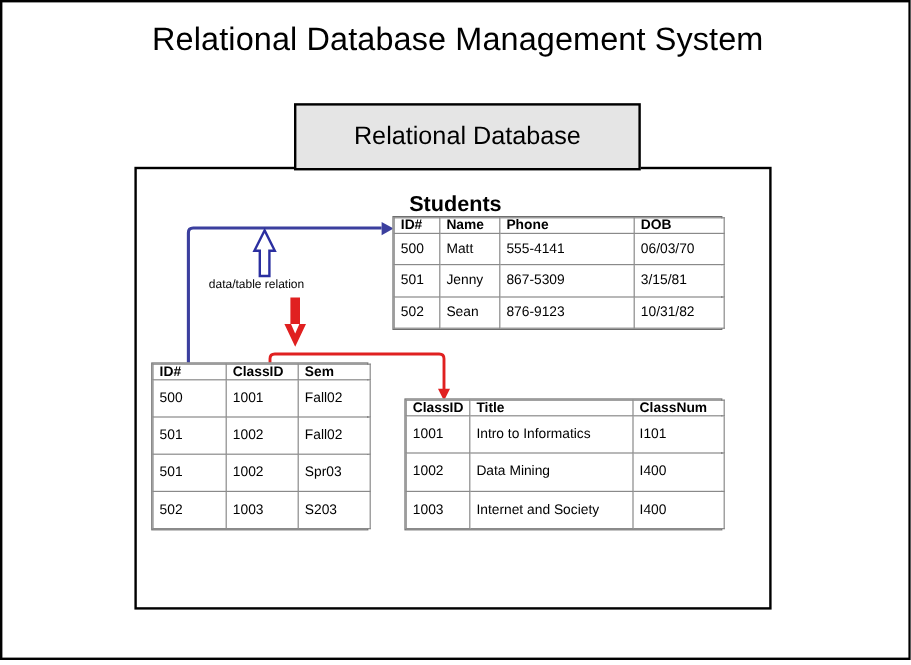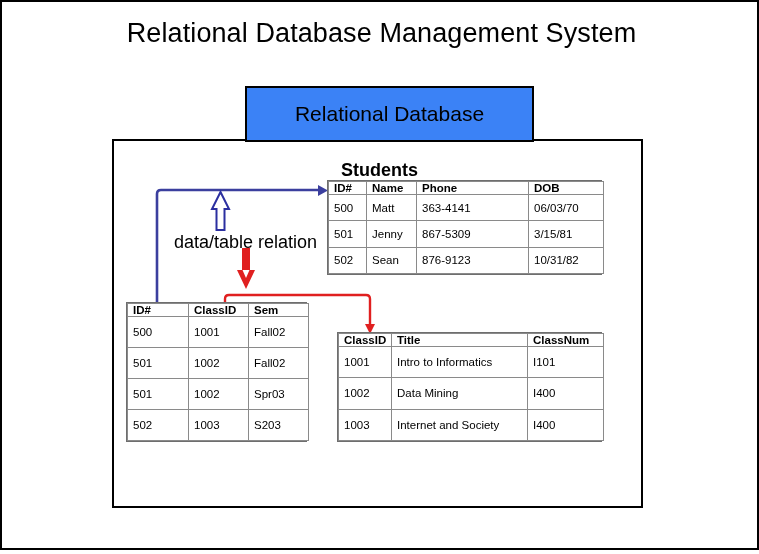--- a/index.html
+++ b/index.html
@@ -46,21 +46,21 @@
     box-sizing: border-box;
   }
 
   
   .subtitle-box {
     position: absolute;
     left: 243px;
     top: 84px;
     width: 289px;
     height: 56px;
-    background: #3b82f6;
+    background: #e5e5e5;
     border: 2px solid #000000;
     box-sizing: border-box;
     display: flex;
     align-items: center;
     justify-content: center;
     z-index: 6;
   }
   .subtitle-box .subtitle-text {
     font-size: 21px;
     color: #000000;
@@ -76,21 +76,21 @@
     height: 554px;
     z-index: 2;
     pointer-events: none;
   }
 
   
   .relation-label {
     position: absolute;
     left: 172px;
     top: 230px;
-    font-size: 18px;
+    font-size: 10px;
     color: #000000;
     white-space: nowrap;
     z-index: 4;
   }
 
   
   .db-table {
     position: absolute;
     z-index: 5;
     background: #ffffff;
@@ -198,21 +198,21 @@
           <th class="hdr-blue">ID#</th>
           <th class="hdr-black">Name</th>
           <th class="hdr-black">Phone</th>
           <th class="hdr-black">DOB</th>
         </tr>
       </thead>
       <tbody>
         <tr>
           <td class="val-blue">500</td>
           <td class="val-black">Matt</td>
-          <td class="val-black">363-4141</td>
+          <td class="val-black">555-4141</td>
           <td class="val-black">06/03/70</td>
         </tr>
         <tr>
           <td class="val-blue">501</td>
           <td class="val-black">Jenny</td>
           <td class="val-black">867-5309</td>
           <td class="val-black">3/15/81</td>
         </tr>
         <tr>
           <td class="val-blue">502</td>

